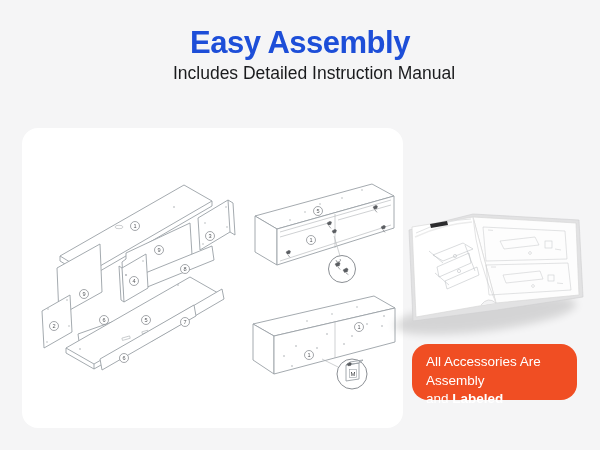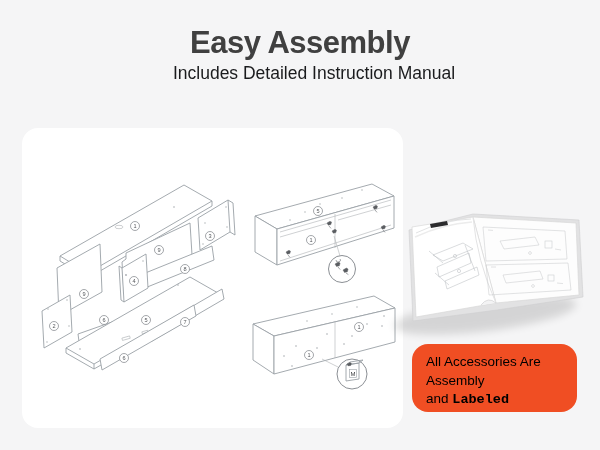--- a/index.html
+++ b/index.html
@@ -4,40 +4,40 @@
 <style>
   html,body{margin:0;padding:0;}
   body{
     width:600px;height:450px;position:relative;overflow:hidden;
     background:#F5F5F6;
     font-family:"Liberation Sans", sans-serif;
   }
   .stage{position:absolute;inset:0;width:600px;height:450px;}
   .hdr-title{
     position:absolute;top:25px;left:0;width:600px;text-align:center;
-    font-size:31px;font-weight:800;letter-spacing:-0.5px;color:#404040;
+    font-size:31px;font-weight:800;letter-spacing:-0.5px;color:#1d4ed8;
   }
   .hdr-sub{
     position:absolute;top:63px;left:0;width:600px;text-align:center;
     font-size:17.5px;font-weight:400;color:#1a1b1d;margin-left:14px;
   }
   .card{
     position:absolute;left:22px;top:128px;width:381px;height:300px;
     background:#FFFFFF;border-radius:16px;
   }
   .card svg{position:absolute;left:0;top:0;}
   .manual{
     position:absolute;left:385px;top:193px;width:205px;height:160px;
   }
   .badge{
-    position:absolute;left:412px;top:344px;width:165px;height:68px;
+    position:absolute;left:412px;top:344px;width:165px;height:56px;
     background:#F04E23;border-radius:16px;box-sizing:border-box;
-    padding:9px 14px;color:#000000;font-size:13.5px;line-height:18.5px;
-  }
-  .badge .bold{font-weight:700;font-family:Liberation Mono, monospace;}
+    padding:9px 14px;color:#ffffff;font-size:13.5px;line-height:18.5px;
+  }
+  .badge .bold{font-weight:700;}
   
   .ln{fill:#ffffff;stroke:#9aa0a6;stroke-width:0.9;stroke-linejoin:round;}
   .edge{fill:none;stroke:#9aa0a6;stroke-width:0.9;stroke-linejoin:round;}
   .thin{fill:none;stroke:#aeb2b6;stroke-width:0.6;}
   .dot{fill:#a7abb0;}
   .hw{fill:#5a5d61;stroke:#5a5d61;stroke-width:0.4;}
   .hwline{fill:none;stroke:#7c8084;stroke-width:0.7;}
   .lbl circle{fill:#ffffff;stroke:#7d8186;stroke-width:0.7;}
   .lbl text{font-family:"Liberation Sans",sans-serif;font-size:5.6px;fill:#54575b;text-anchor:middle;}
   .mag{fill:#ffffff;stroke:#8b8f94;stroke-width:1;}

